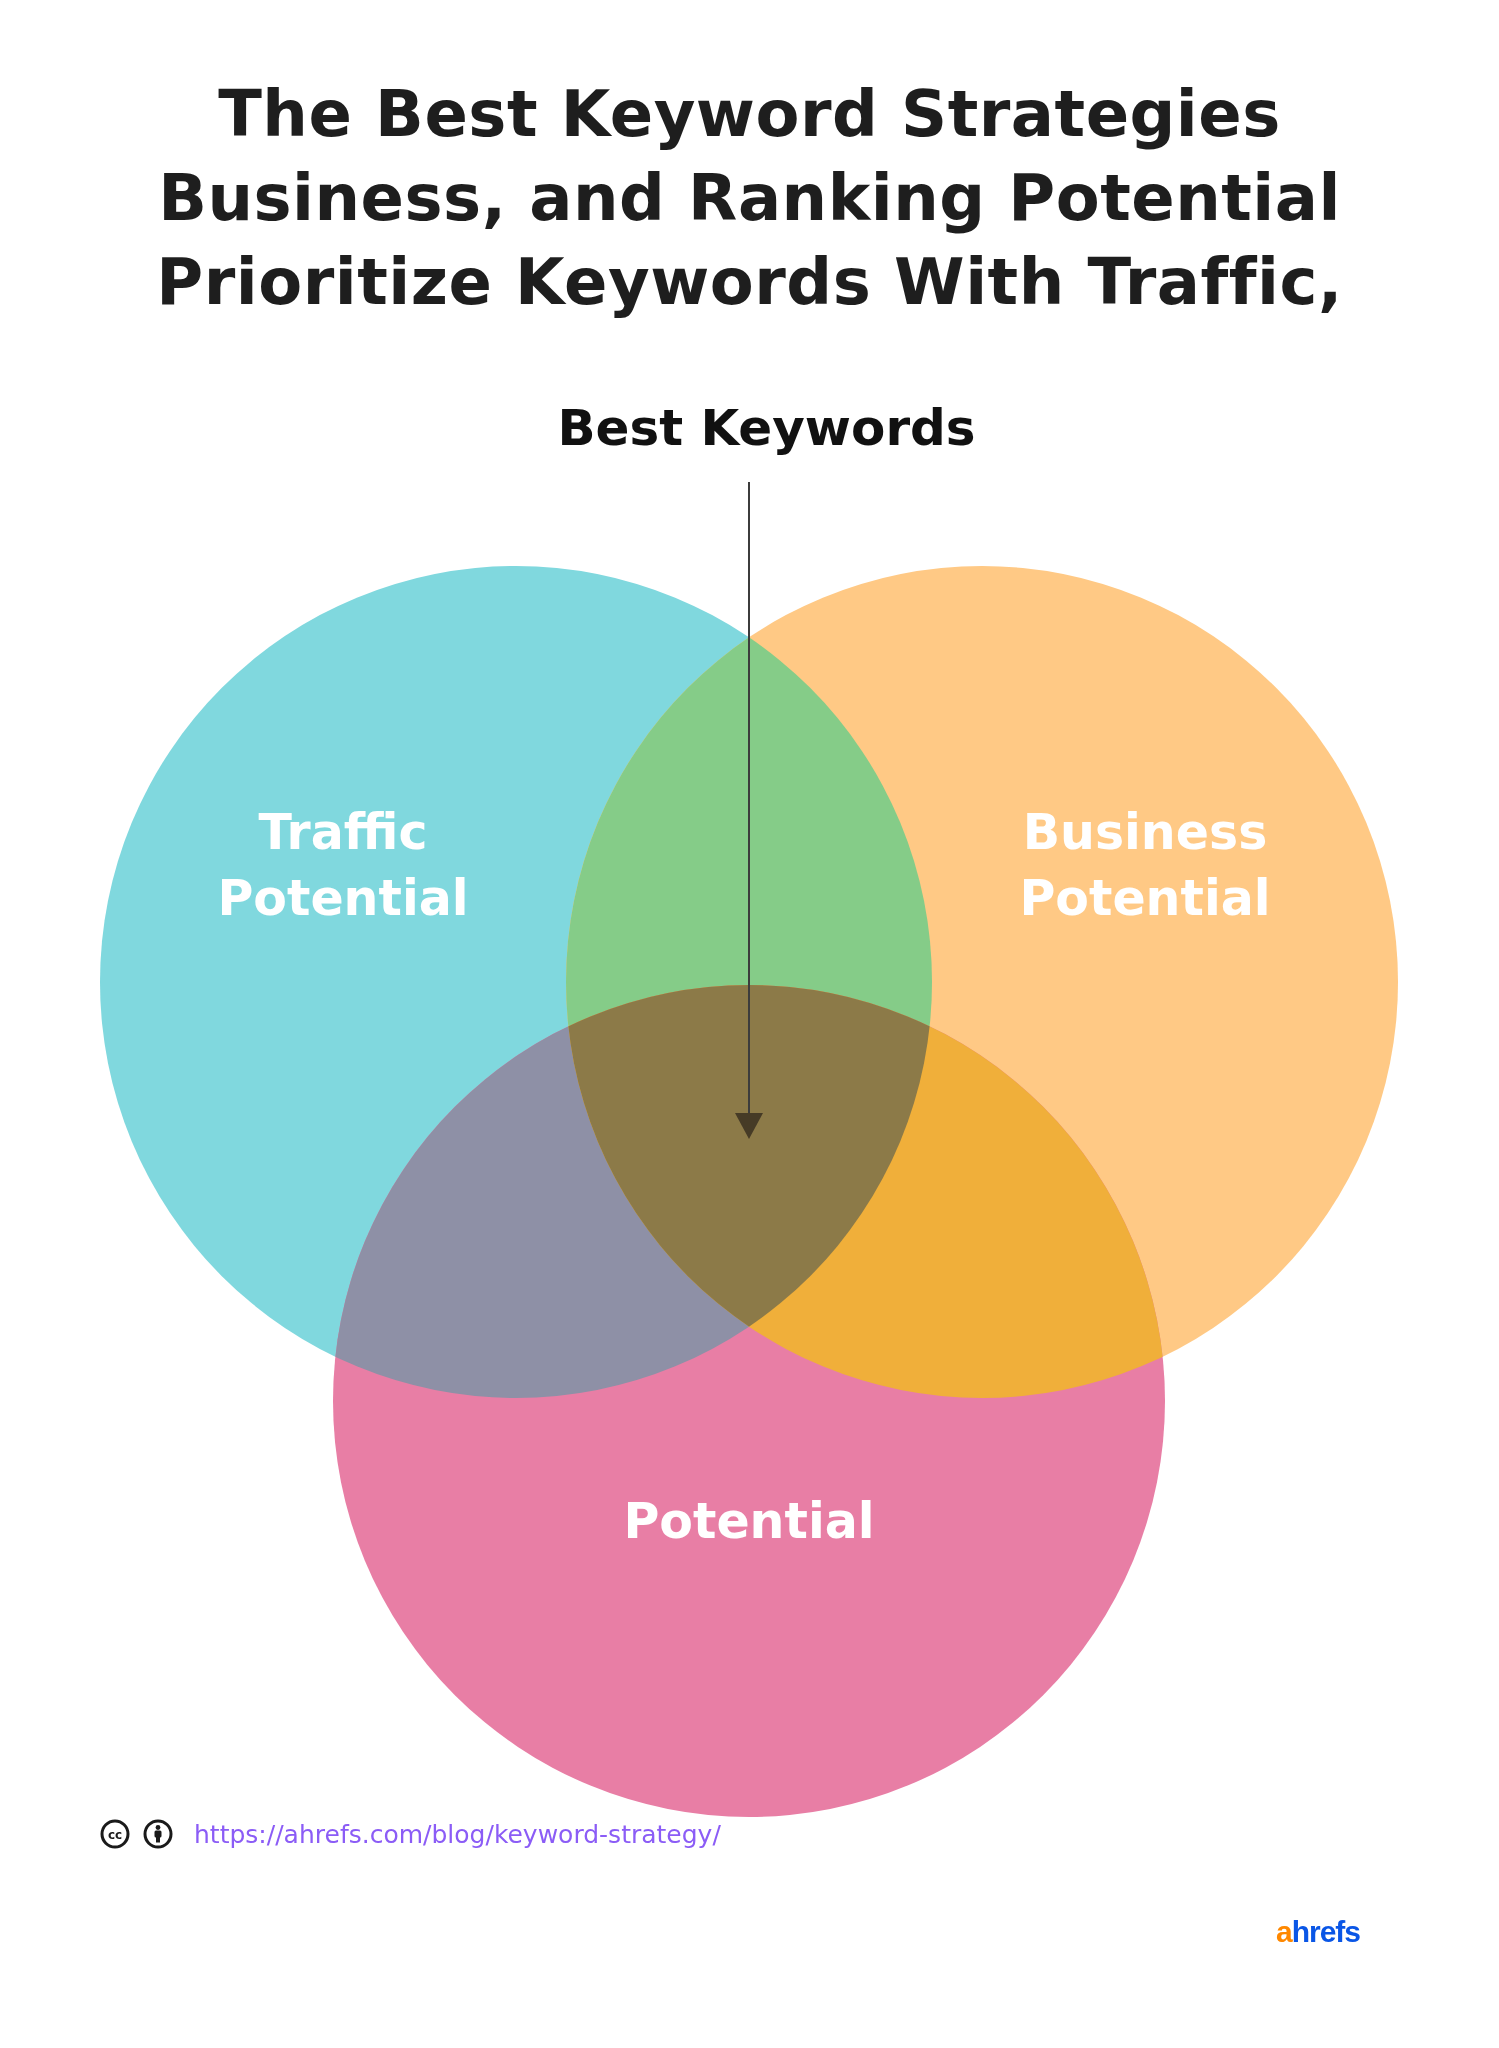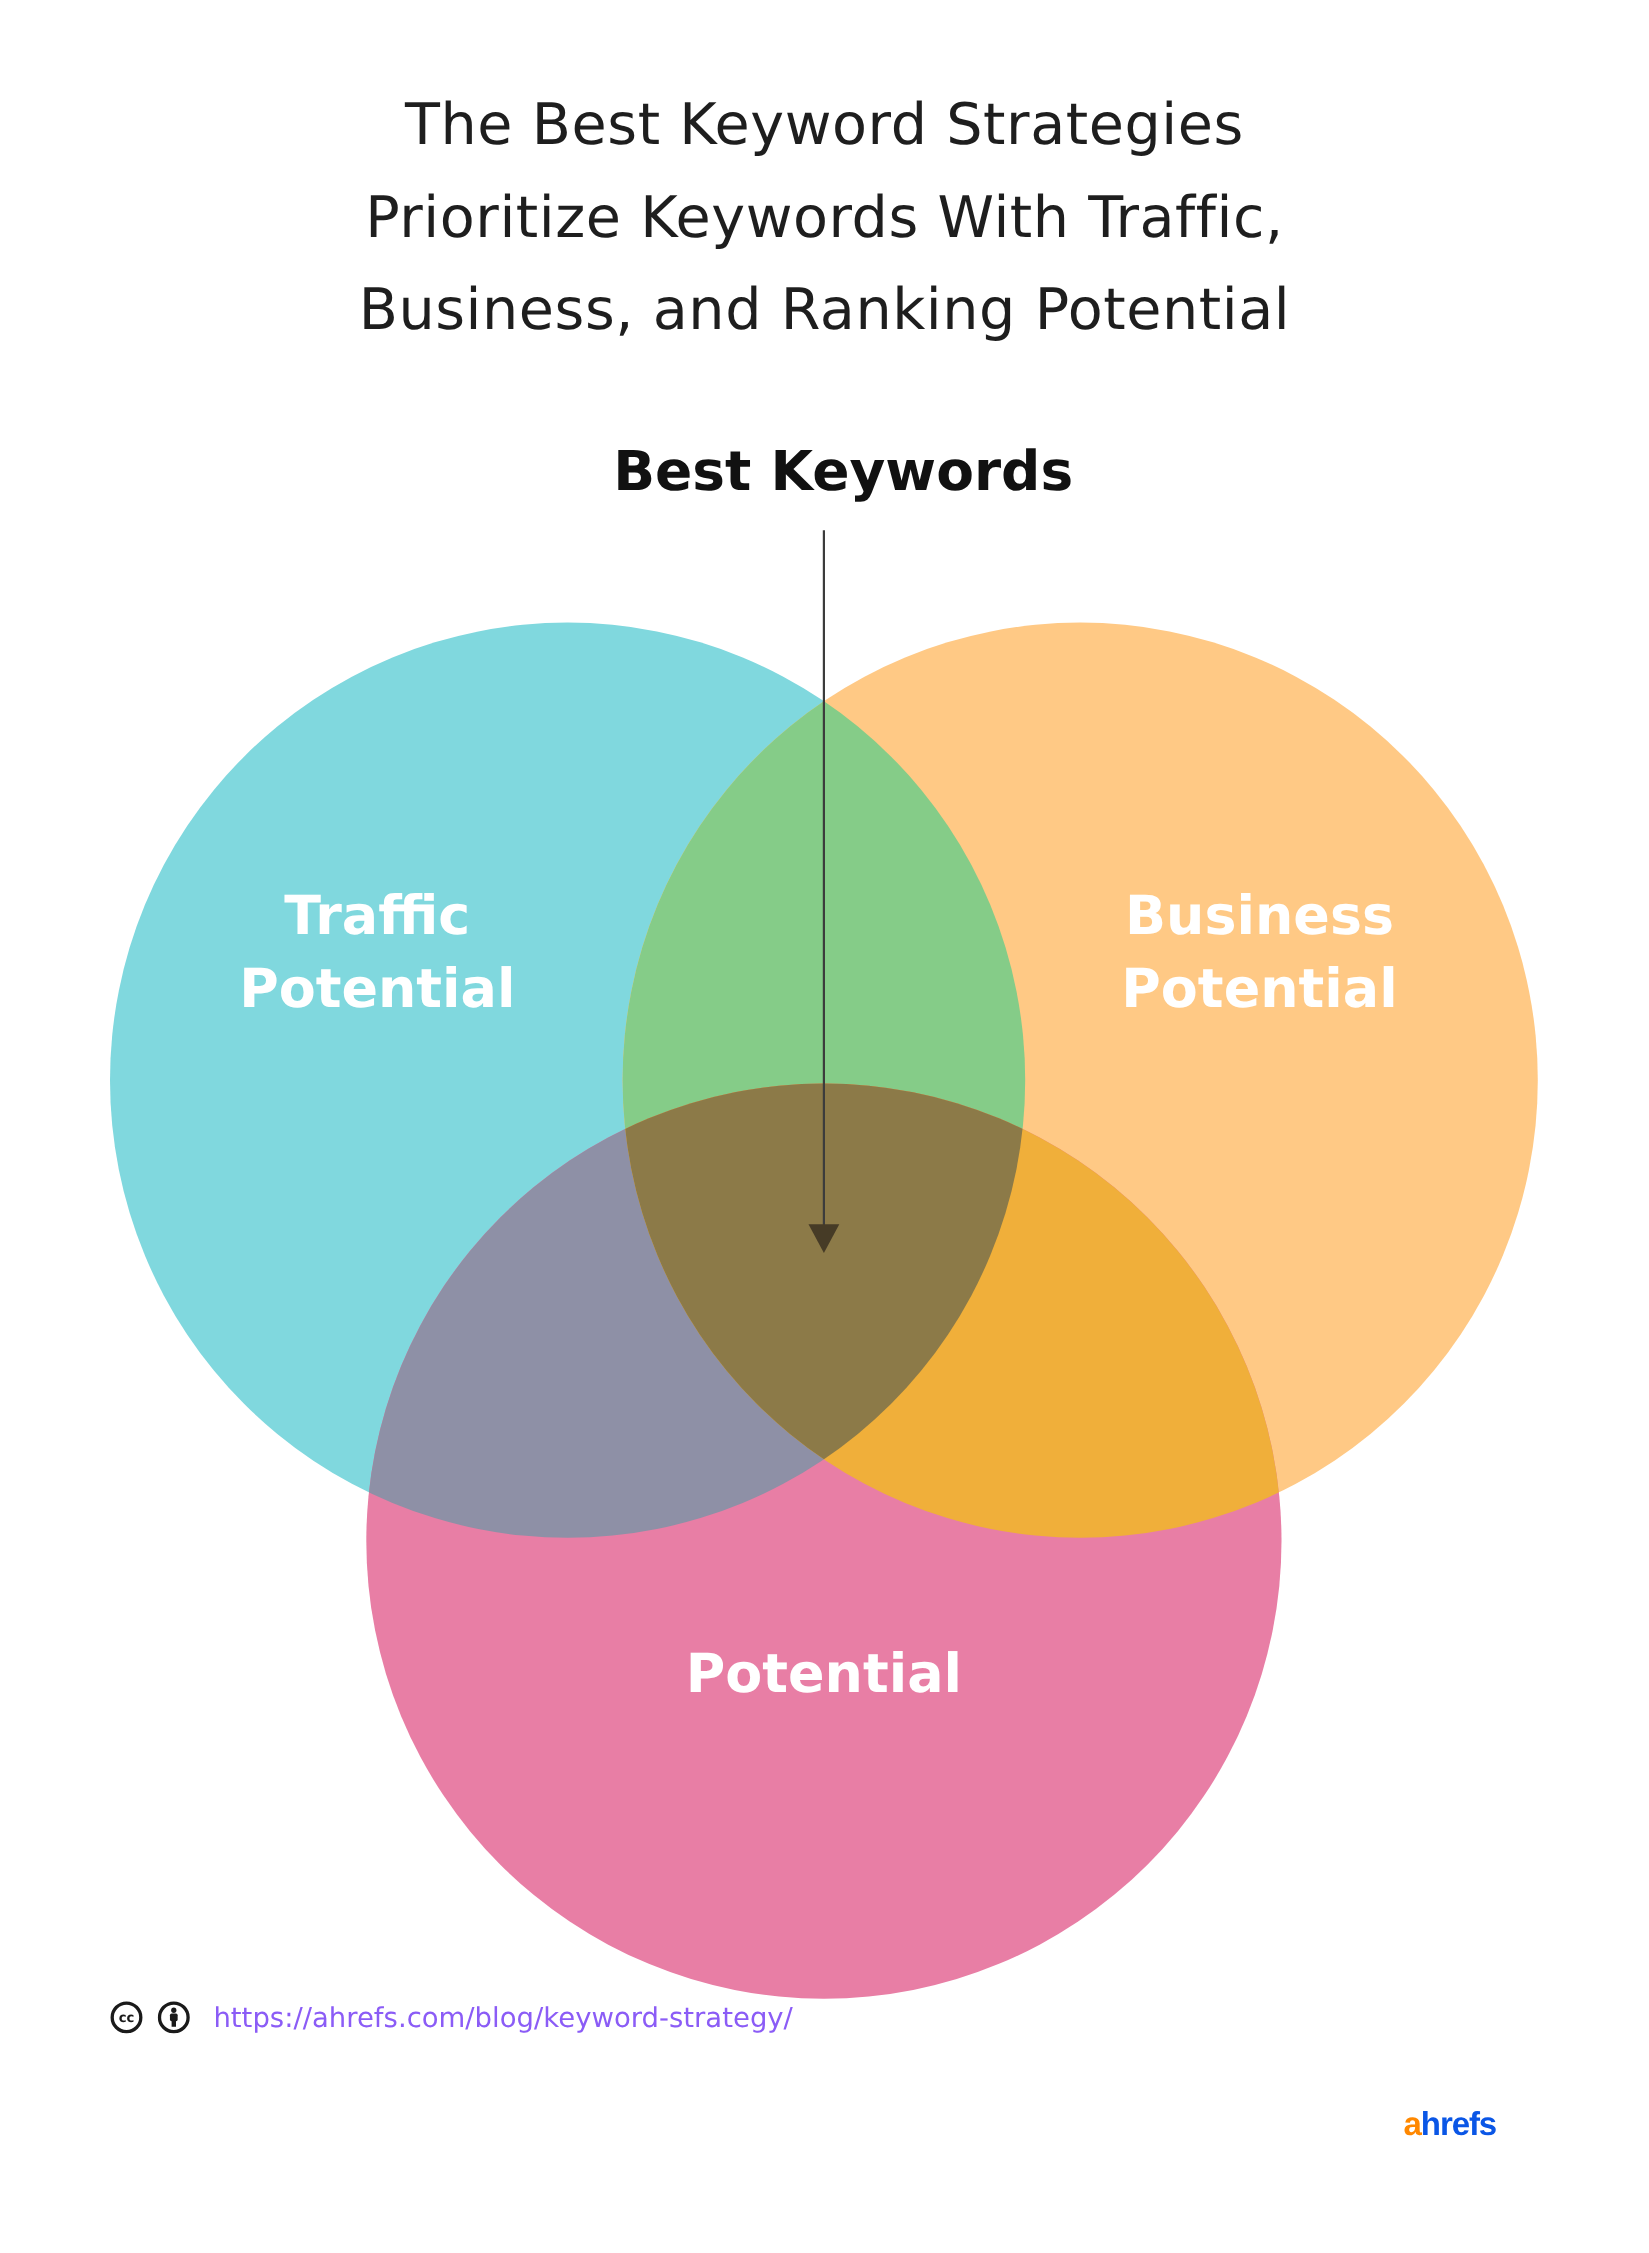--- a/index.html
+++ b/index.html
@@ -15,22 +15,22 @@
     overflow: hidden;
     font-family: "DejaVu Sans", "Liberation Sans", sans-serif;
   }
   .title {
     position: absolute;
     left: 0;
     top: 72px;
     width: 1499px;
     text-align: center;
     font-family: "DejaVu Sans", sans-serif;
-    font-weight: normal;
-    font-size: 52px;
+    font-weight: bold;
+    font-size: 64px;
     line-height: 84px;
     color: #1e1e1e;
     letter-spacing: 0.5px;
   }
   .title .line { display: block; }
   .pointer-label {
     position: absolute;
     left: 17px;
     width: 1499px;
     top: 396px;
@@ -91,22 +91,22 @@
   .logo .a { color: var(--logo-a, #ff8800); }
   .logo .rest { color: var(--logo-rest, #0a56e6); }
 </style>
 </head>
 <body>
 
 <div id="canvas">
 
   <h1 class="title" style="margin:0;">
     <span class="line">The Best Keyword Strategies</span>
+    <span class="line">Business, and Ranking Potential</span>
     <span class="line">Prioritize Keywords With Traffic,</span>
-    <span class="line">Business, and Ranking Potential</span>
   </h1>
 
   <div class="pointer-label">Best Keywords</div>
 
   <svg class="venn" width="1499" height="2048" viewBox="0 0 1499 2048">
     <defs>
       <clipPath id="clipT">
           <circle cx="516" cy="982" r="416"></circle>
         </clipPath>
       <clipPath id="clipB">

